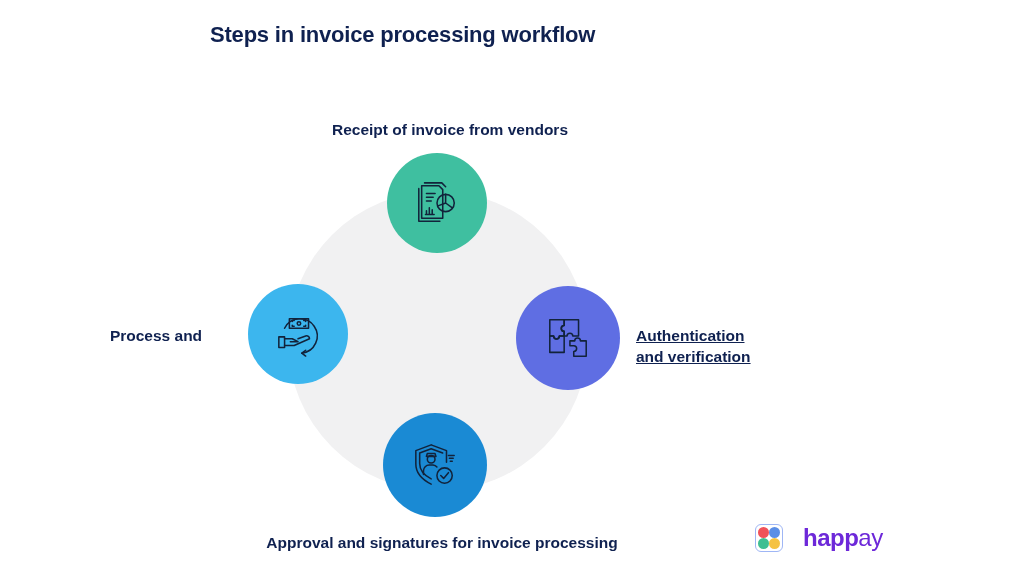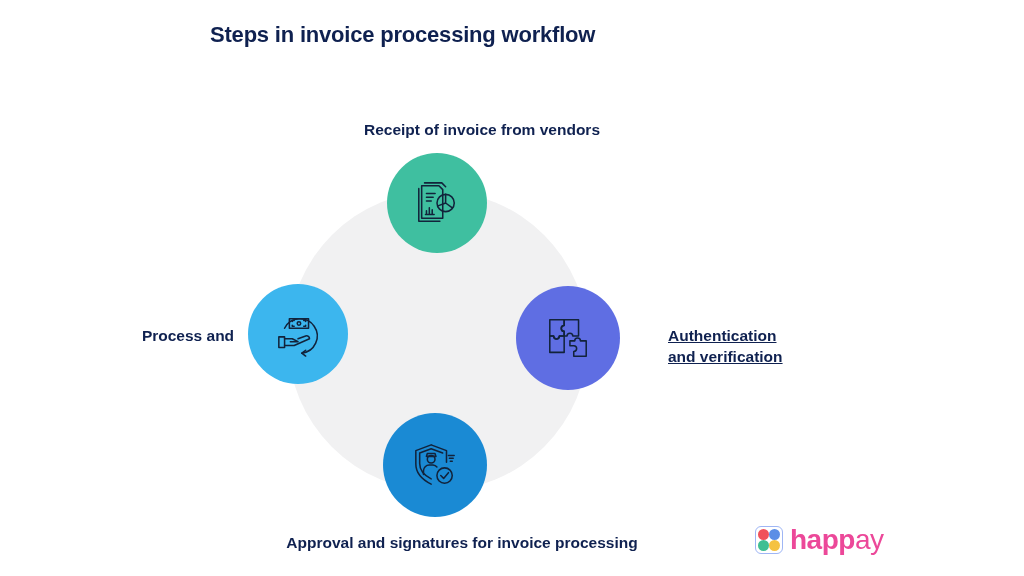--- a/index.html
+++ b/index.html
@@ -4,44 +4,44 @@
 <style>
   html, body { margin: 0; padding: 0; }
   body {
     width: 1024px; height: 576px; background: #ffffff; position: relative; overflow: hidden;
     font-family: "Liberation Sans", "DejaVu Sans", sans-serif; color: #0f2150;
   }
   .title {
     position: absolute; left: 210px; top: 22px; font-size: 22px; font-weight: 700; letter-spacing: -0.2px;
     color: #0f2150; white-space: nowrap;
   }
-  .label { position: absolute; font-size: 15.5px; font-weight: 700; color: #0f2150; line-height: 21px; padding-left: 32px; }
+  .label { position: absolute; font-size: 15.5px; font-weight: 700; color: #0f2150; line-height: 21px; }
   .label-top { left: 0; width: 900px; top: 119px; text-align: center; }
   .label-top span { display: inline-block; margin-left: 0; }
   .label-left { left: 80px; width: 152px; top: 325px; text-align: center; }
   .label-right { left: 636px; width: 180px; top: 325px; text-align: left; text-decoration: underline; }
-  .label-bottom { left: 0; width: 860px; top: 532px; text-align: center; }
+  .label-bottom { left: 12px; width: 860px; top: 532px; text-align: center; }
   .ring {
     position: absolute; left: 288px; top: 191px; width: 300px; height: 300px; border-radius: 50%;
     background: #f1f1f2;
   }
   .node {
     position: absolute; border-radius: 50%; display: flex; align-items: center; justify-content: center;
   }
   .node svg { width: 46px; height: 46px; }
   .node-top { left: 387px; top: 153px; width: 100px; height: 100px; }
   .node-right { left: 516px; top: 286px; width: 104px; height: 104px; }
   .node-left { left: 248px; top: 284px; width: 100px; height: 100px; }
   .node-bottom { left: 383px; top: 413px; width: 104px; height: 104px; }
   .logo { position: absolute; left: 755px; top: 524px; display: flex; align-items: center; }
   .logo-mark {
     width: 26px; height: 26px; border: 1.5px solid #9fb6f5; border-radius: 6px; position: relative; background: #fff;
   }
   .logo-mark span { position: absolute; width: 11px; height: 11px; border-radius: 50%; }
-  .logo-text { font-size: 28px; font-weight: 700; margin-left: 7px; color: #ec4899; letter-spacing: -0.5px; }
+  .logo-text { font-size: 24px; font-weight: 700; margin-left: 20px; color: #6d28d9; letter-spacing: -0.5px; }
   .logo-text .light { font-weight: 400; }
 </style>
 </head>
 <body>
 
 <div class="title">Steps in invoice processing workflow</div>
 
 <div class="label label-top">
   <span>Receipt of invoice from vendors</span>
 </div>

